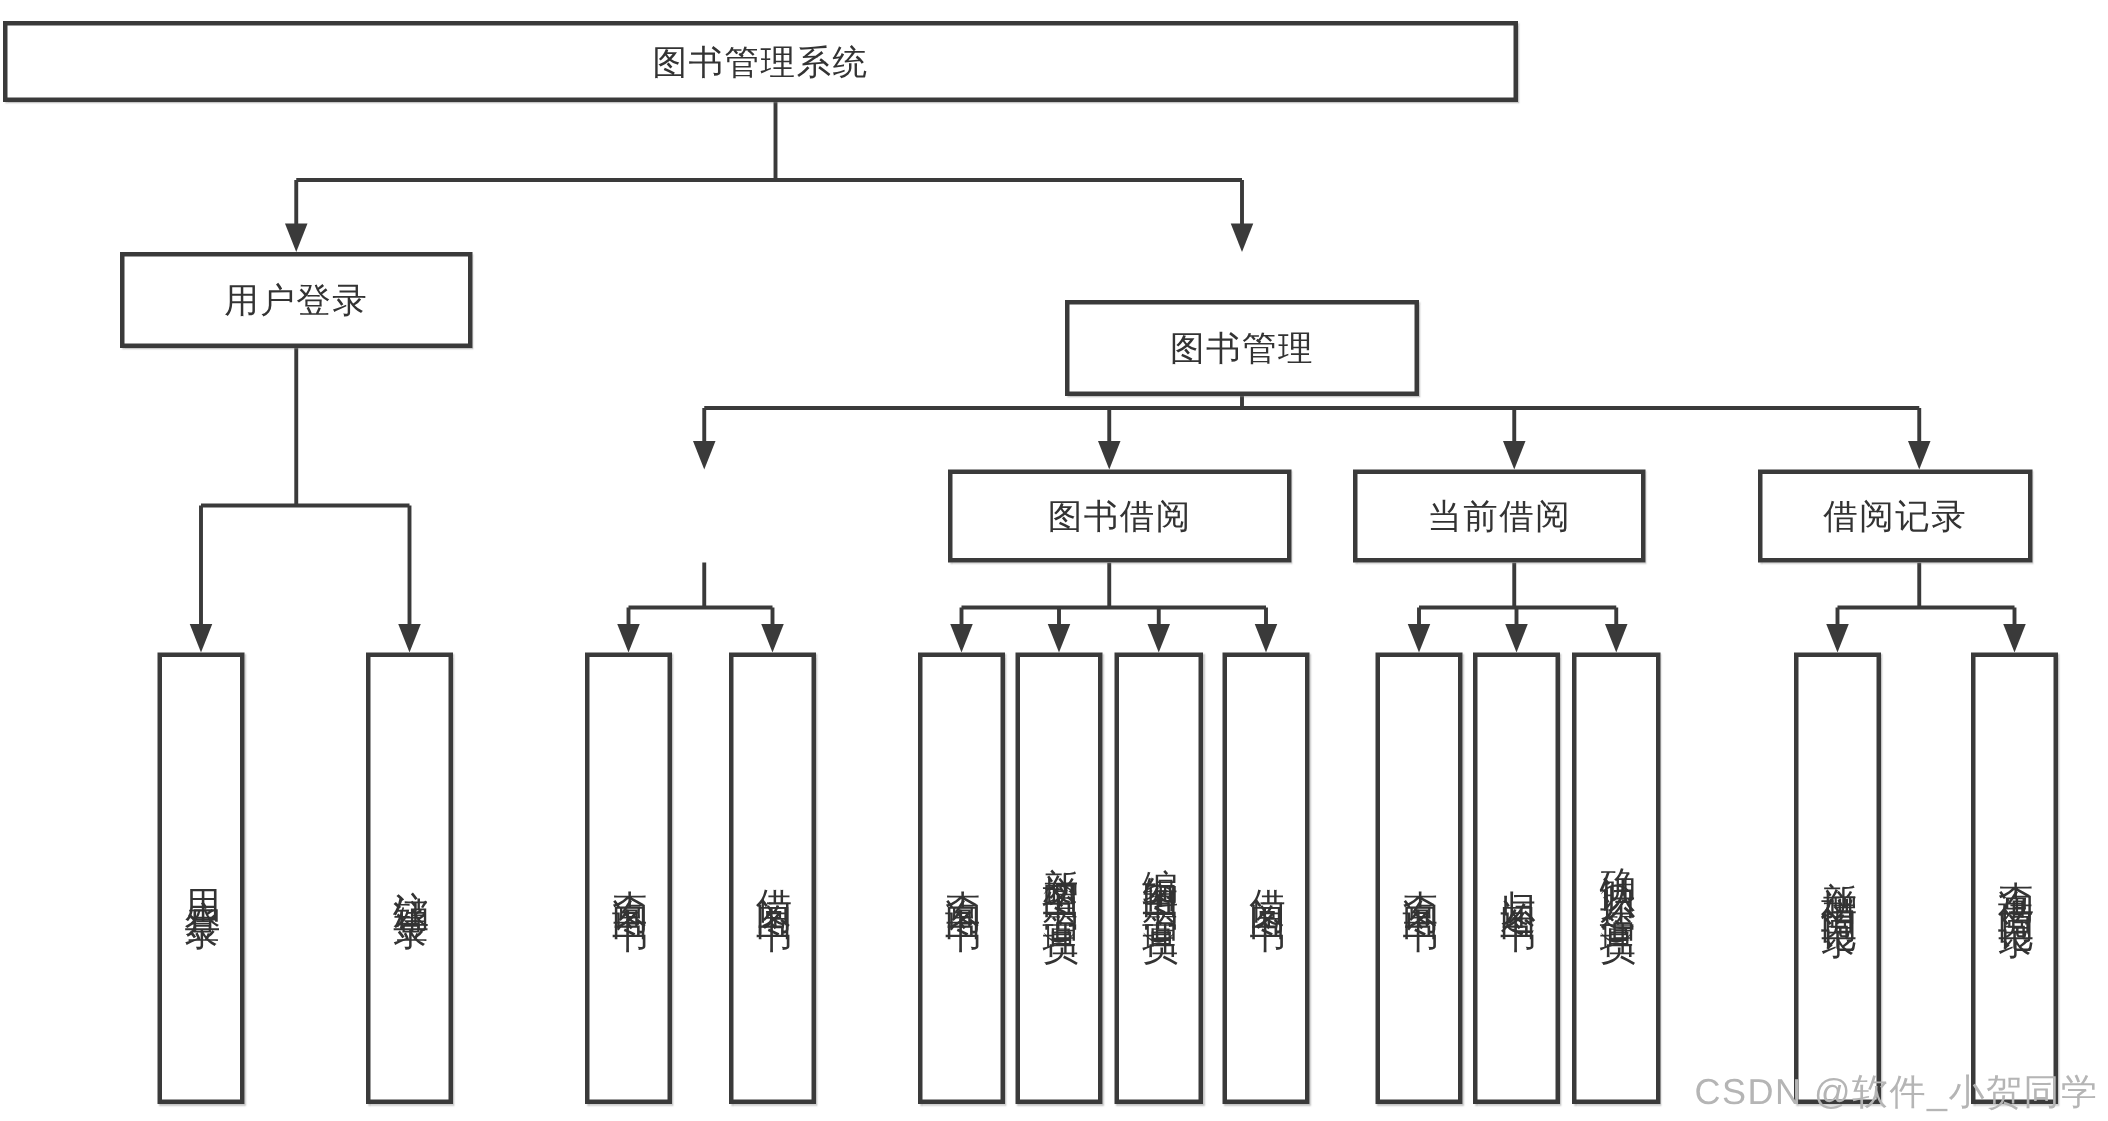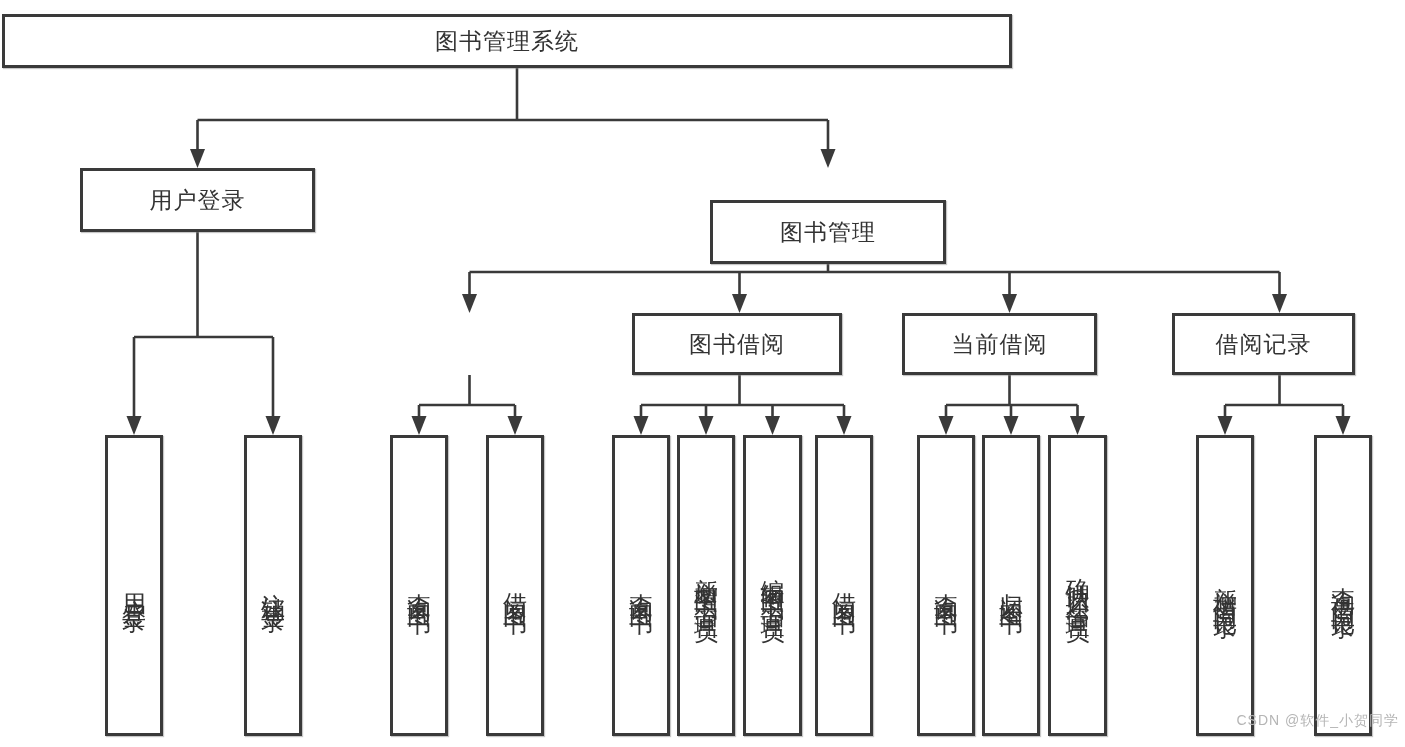--- a/index.html
+++ b/index.html
@@ -40,34 +40,34 @@
     text-orientation: mixed;
     font-size: 24px;
     letter-spacing: 6px;
     line-height: 1;
   }
   
   .n-root   { left: 2px;   top: 14px;  width: 1010px; height: 54px; }
   .n-login  { left: 80px;   top: 168px; width: 235px;  height: 64px; }
   .n-mgmt   { left: 710px;  top: 168px; width: 236px;  height: 64px; margin-top: 32px; }
   .n-nbr    { left: 362px;  top: 313px; width: 215px;  height: 62px; }
-  .n-bb     { left: 632px;  top: 313px; width: 210px;  height: 62px; text-align: center; }
+  .n-bb     { left: 632px;  top: 313px; width: 229px;  height: 62px; text-align: center; }
   .n-cb     { left: 902px;  top: 313px; width: 195px;  height: 62px; }
   .n-br     { left: 1172px; top: 313px; width: 183px;  height: 62px; }
   .leaf     { top: 435px; width: 58px; height: 301px; }
   .l-ul1 { left: 105px; }  .l-ul2 { left: 244px; }
   .l-n1  { left: 390px; }  .l-n2  { left: 486px; }
   .l-b1  { left: 612px; }  .l-b2  { left: 677px; }  .l-b3 { left: 743px; width: 59px; }  .l-b4 { left: 815px; }
   .l-c1  { left: 917px; }  .l-c2  { left: 982px; }  .l-c3 { left: 1048px; width: 59px; }
   .l-r1  { left: 1196px; } .l-r2  { left: 1314px; }
   .watermark {
     position: absolute;
     top: 712px;
     right: 6px;
-    font-size: 14px;
+    font-size: 24px;
     color: var(--watermark);
     letter-spacing: 1px;
     z-index: 5;
     white-space: nowrap;
   }
 </style>
 </head>
 <body>
 
 <div class="canvas">

